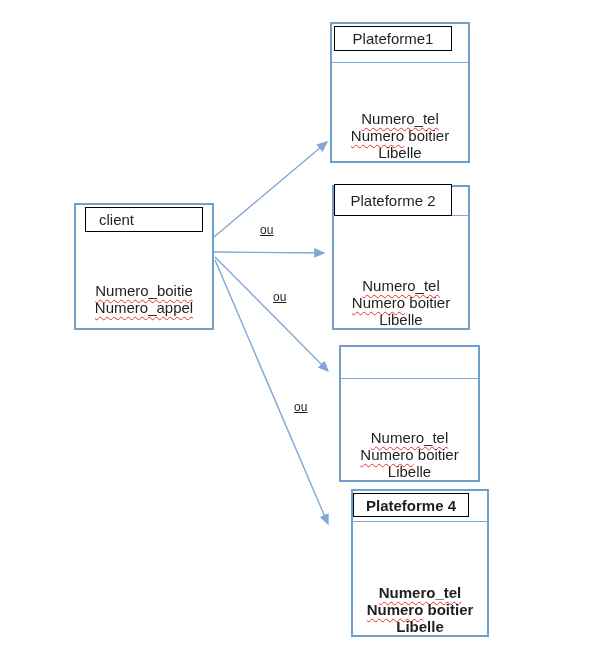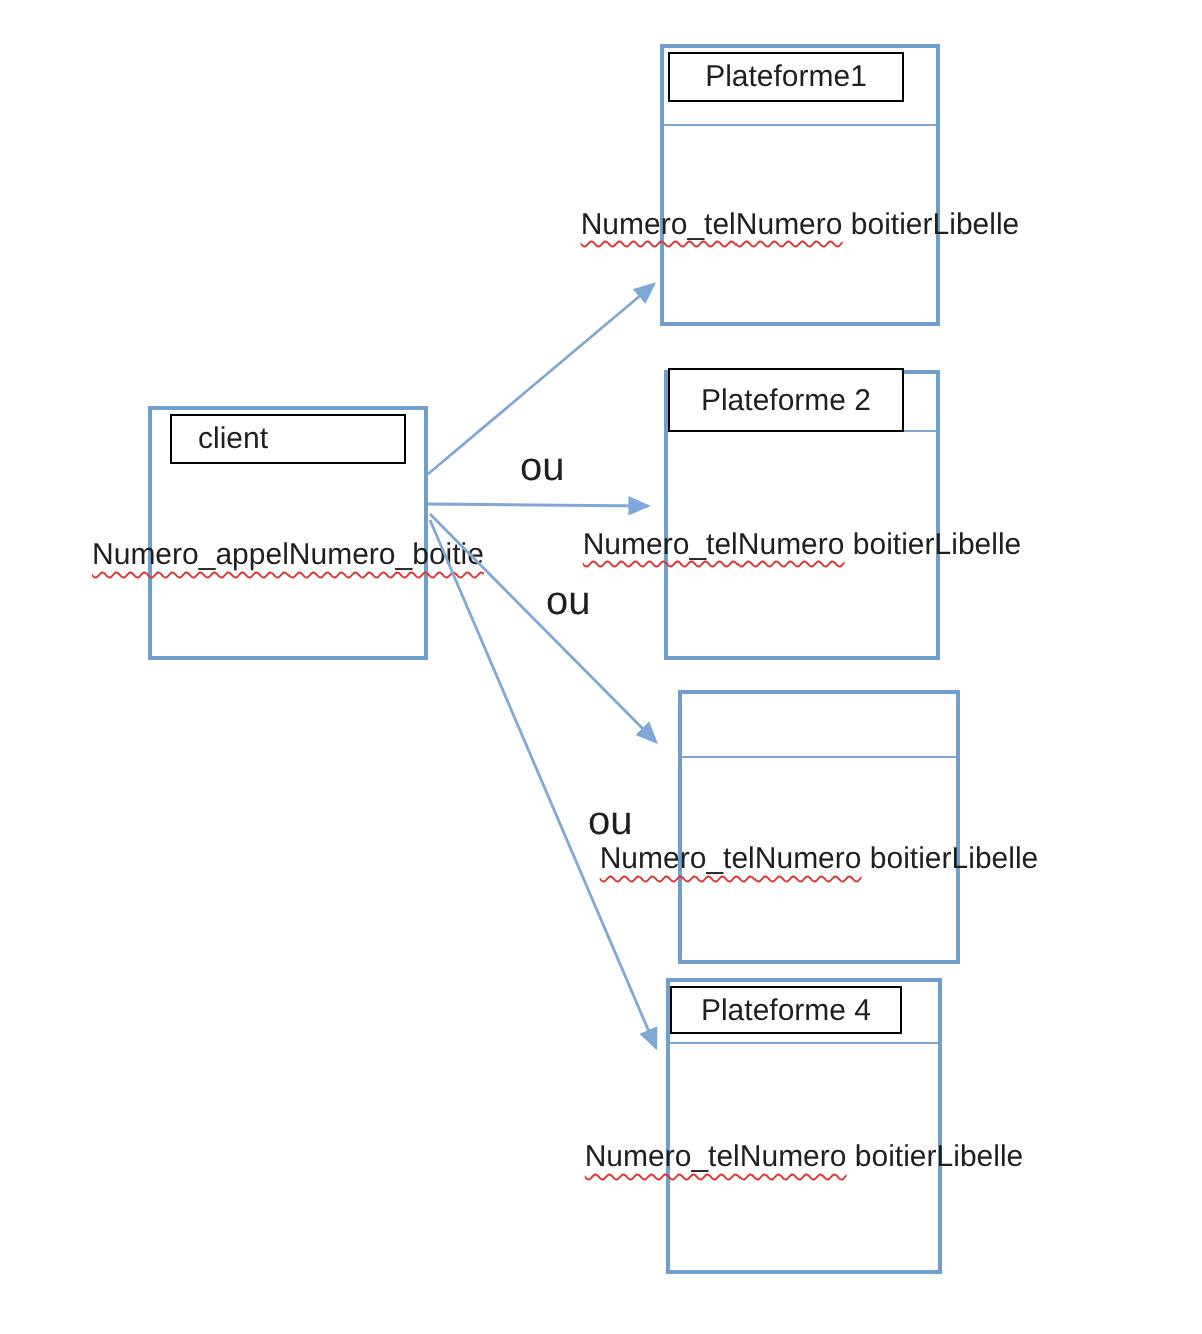--- a/index.html
+++ b/index.html
@@ -12,31 +12,31 @@
     border:2.5px solid #6f9fca;
   }
   .entity-header{
     position:absolute;box-sizing:border-box;background:#ffffff;
     border:1.5px solid #000000;display:flex;align-items:center;justify-content:center;
     font-size:15px;z-index:3;
   }
   .entity-header.left-align{justify-content:flex-start;padding-left:13px;}
   .separator{position:absolute;left:0;right:0;height:1px;background:#7fa8d6;}
   .fields{
-    position:absolute;left:0;right:0;bottom:0;display:flex;flex-direction:row;
-    justify-content:center;align-items:center;font-size:15px;
+    position:absolute;left:0;right:0;bottom:0;display:flex;flex-direction:column;
+    justify-content:flex-end;align-items:center;font-size:15px;
   }
   .field{white-space:nowrap;}
   .sq{
     text-decoration-line:underline;text-decoration-style:wavy;
     text-decoration-color:#e03131;text-decoration-thickness:1px;
     text-underline-offset:3px;
   }
   .pl{white-space:pre;}
-  .or-label{position:absolute;font-size:20px;z-index:2;}
+  .or-label{position:absolute;font-size:12px;z-index:2;text-decoration:underline;}
   #arrow-layer{position:absolute;left:0;top:0;width:601px;height:667px;z-index:1;pointer-events:none;}
 
   
   #client-box{left:74px;top:203px;width:140px;height:127px;}
   #client-box .entity-header{left:9px;top:2px;width:118px;height:25px;}
   #client-box .fields{top:34px;padding-bottom:12px;}
 
   #p1-box{left:330px;top:22px;width:140px;height:141px;}
   #p1-box .entity-header{left:2px;top:2px;width:118px;height:25px;align-items:center;}
   #p1-box .separator{top:38px;}
@@ -45,21 +45,21 @@
   #p2-box{left:332px;top:185px;width:138px;height:145px;}
   #p2-box .entity-header{left:0px;top:-3px;width:118px;height:32px;}
   #p2-box .separator{top:28px;}
   #p2-box .fields{top:29px;}
 
   #p3-box{left:339px;top:345px;width:141px;height:137px;}
   #p3-box .entity-header{left:-2px;top:-6px;width:119px;height:24px;}
   #p3-box .separator{top:31px;}
   #p3-box .fields{top:32px;}
 
-  #p4-box{left:333px;top:489px;width:138px;height:148px;}
+  #p4-box{left:351px;top:489px;width:138px;height:148px;font-weight:bold;}
   #p4-box .entity-header{left:0px;top:2px;width:116px;height:24px;}
   #p4-box .separator{top:30px;}
   #p4-box .fields{top:31px;}
 
   #ou-1{left:260px;top:223px;}
   #ou-2{left:273px;top:290px;}
   #ou-3{left:294px;top:400px;}
 </style>
 </head>
 <body>
@@ -80,22 +80,22 @@
 
   <div class="or-label" id="ou-1">ou</div>
   <div class="or-label" id="ou-2">ou</div>
   <div class="or-label" id="ou-3">ou</div>
 
   <div class="entity" id="client-box">
     <div class="entity-header left-align">
       <span>client</span>
     </div>
     <div class="fields">
+      <div class="field"><span class="sq">Numero_boitie</span><span class="pl"></span></div>
       <div class="field"><span class="sq">Numero_appel</span><span class="pl"></span></div>
-      <div class="field"><span class="sq">Numero_boitie</span><span class="pl"></span></div>
     </div>
   </div>
 
   <div class="entity" id="p1-box">
     <div class="entity-header">
       <span>Plateforme1</span>
     </div>
     <div class="separator"></div>
     <div class="fields">
       <div class="field"><span class="sq">Numero_tel</span><span class="pl"></span></div>

